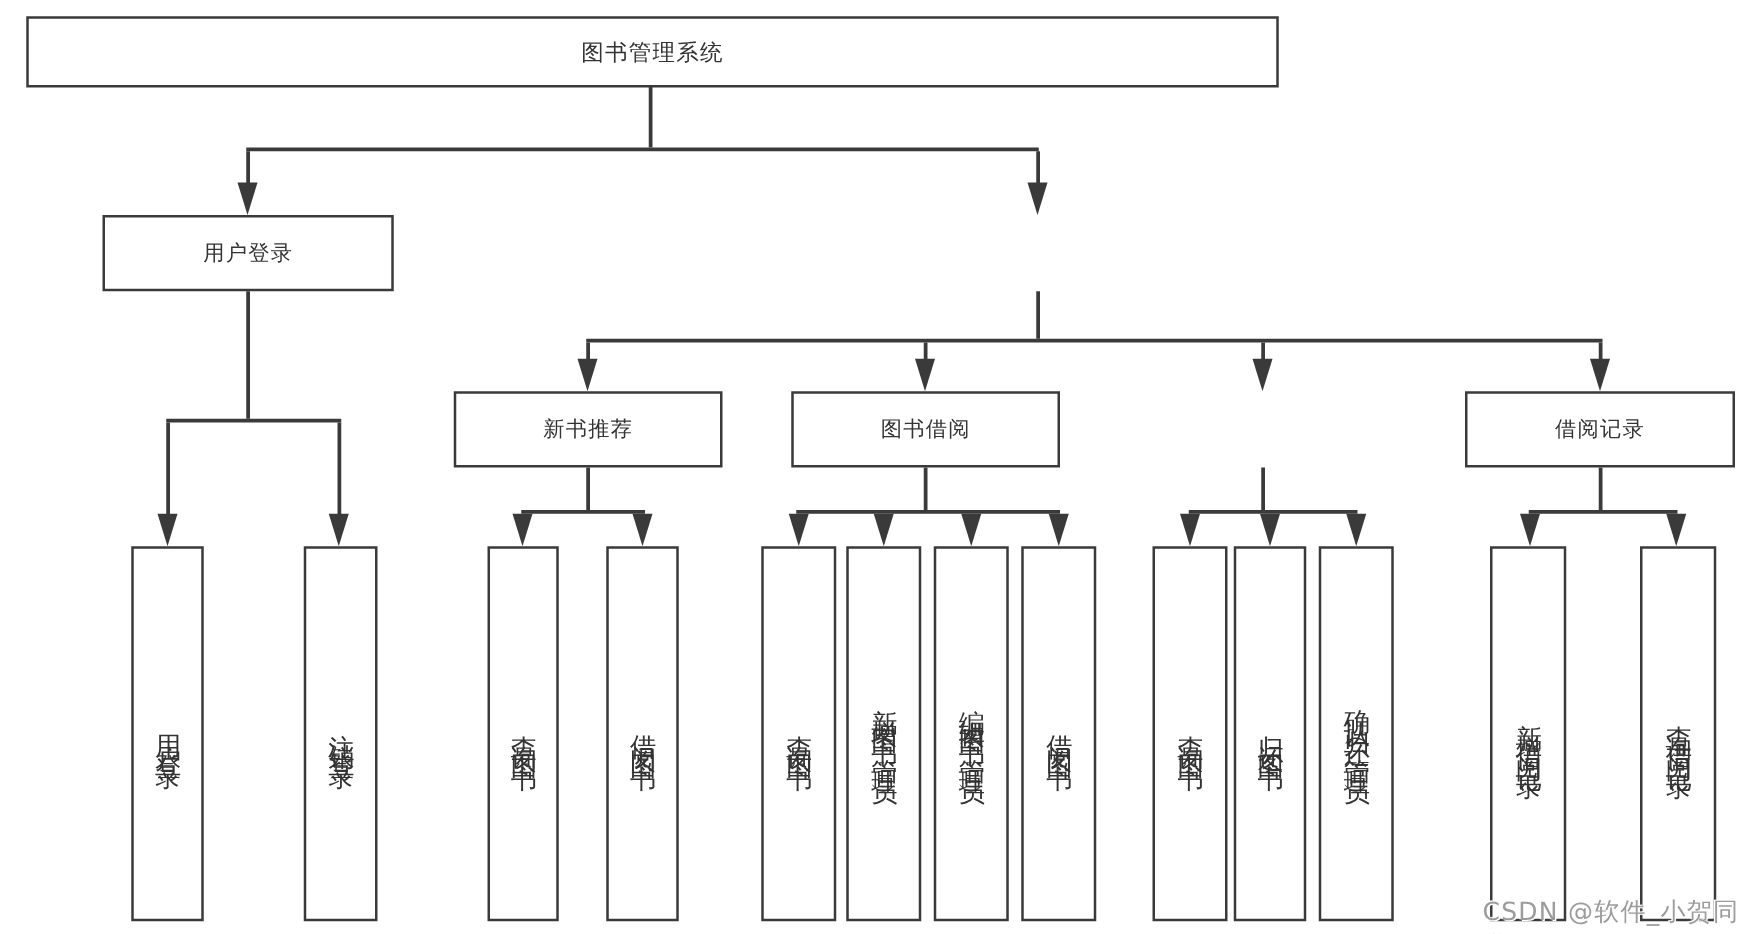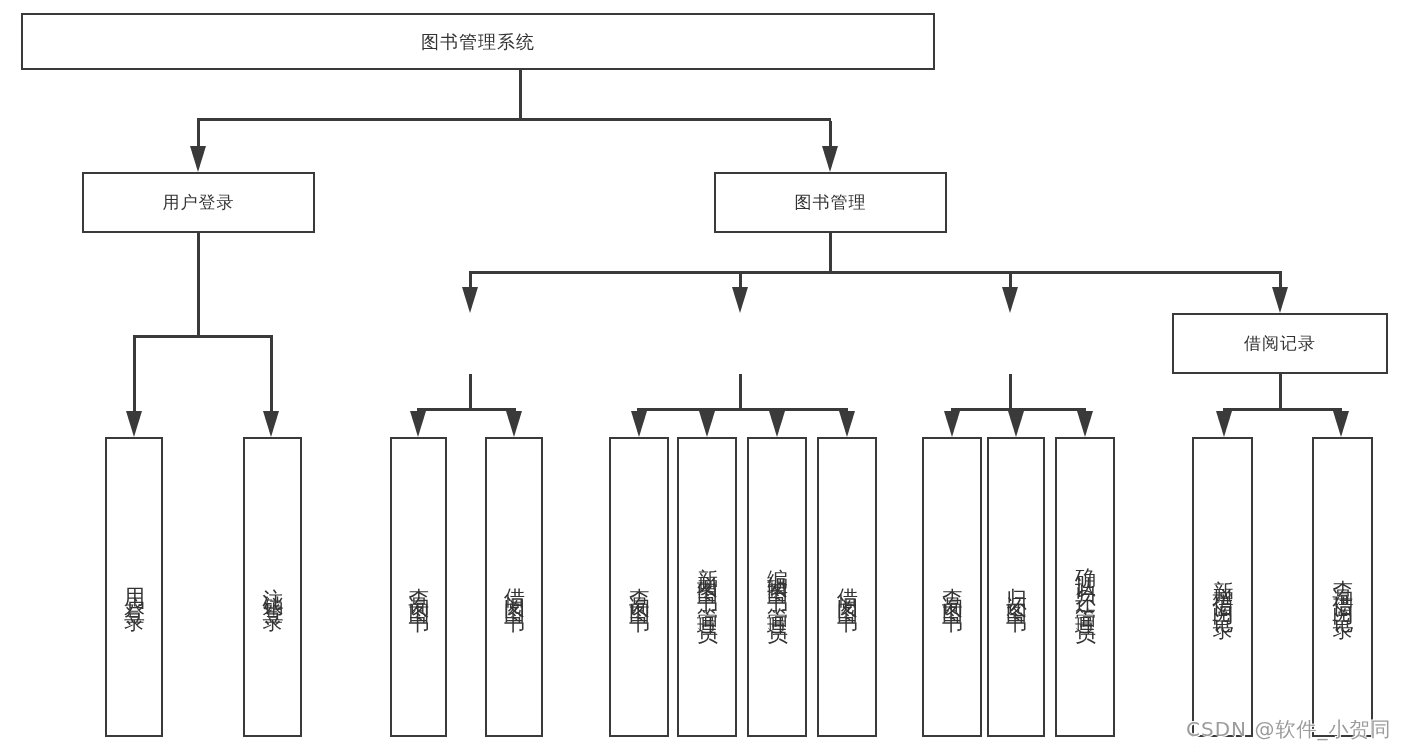--- a/index.html
+++ b/index.html
@@ -17,56 +17,59 @@
          border-right:8px solid transparent;border-top:26px solid var(--line,#3a3a3a);}
   .watermark{position:absolute;left:1186px;top:716px;font-size:20px;
              color:var(--watermark,#9c9c9c);letter-spacing:1px;z-index:10;
              text-shadow:0 0 2px #fff,1px 1px 0 #fff,-1px -1px 0 #fff;}
 </style>
 </head>
 <body>
 
 <div class="stage">
 
-  <div class="box hbox root" style="left:21px;top:13px;width:914px;height:57px;">
+  <div class="box hbox root" style="left:21px;top:13px;width:1002px;height:57px;">
     <span>图书管理系统</span>
   </div>
 
   <div class="line" style="left:519px;top:68px;width:3px;height:50px;"></div>
   <div class="line" style="left:197px;top:118px;width:634px;height:3px;"></div>
   <div class="line" style="left:197px;top:121px;width:3px;height:26px;"></div>
   <div class="line" style="left:829px;top:121px;width:3px;height:26px;"></div>
   <div class="arrow" style="left:190px;top:146px;"></div>
   <div class="arrow" style="left:822px;top:146px;"></div>
 
   <div class="box hbox" style="left:82px;top:172px;width:233px;height:61px;">
     <span>用户登录</span>
-  </div>
-  <div class="box hbox" style="left:714px;top:172px;width:233px;height:61px;">
-    <span>图书管理</span>
   </div>
 
   <div class="line" style="left:197px;top:233px;width:3px;height:102px;"></div>
   <div class="line" style="left:133px;top:335px;width:140px;height:3px;"></div>
   <div class="line" style="left:133px;top:338px;width:3px;height:75px;"></div>
   <div class="line" style="left:270px;top:338px;width:3px;height:75px;"></div>
   <div class="arrow" style="left:126px;top:411px;"></div>
   <div class="arrow" style="left:263px;top:411px;"></div>
 
   <div class="line" style="left:829px;top:233px;width:3px;height:38px;"></div>
   <div class="line" style="left:469px;top:271px;width:813px;height:3px;"></div>
   <div class="line" style="left:469px;top:274px;width:3px;height:14px;"></div>
   <div class="line" style="left:739px;top:274px;width:3px;height:14px;"></div>
   <div class="line" style="left:1009px;top:274px;width:3px;height:14px;"></div>
   <div class="line" style="left:1279px;top:274px;width:3px;height:14px;"></div>
   <div class="arrow" style="left:462px;top:287px;"></div>
   <div class="arrow" style="left:732px;top:287px;"></div>
   <div class="arrow" style="left:1002px;top:287px;"></div>
   <div class="arrow" style="left:1272px;top:287px;"></div>
 
+  <div class="box hbox" style="left:363px;top:313px;width:215px;height:61px;">
+    <span>新书推荐</span>
+  </div>
+  <div class="box hbox" style="left:633px;top:313px;width:215px;height:61px;">
+    <span>图书借阅</span>
+  </div>
   <div class="box hbox" style="left:1172px;top:313px;width:216px;height:61px;">
     <span>借阅记录</span>
   </div>
 
   <div class="line" style="left:469px;top:374px;width:3px;height:34px;"></div>
   <div class="line" style="left:417px;top:408px;width:99px;height:3px;"></div>
   <div class="arrow" style="left:410px;top:411px;"></div>
   <div class="arrow" style="left:506px;top:411px;"></div>
 
   <div class="line" style="left:739px;top:374px;width:3px;height:34px;"></div>

